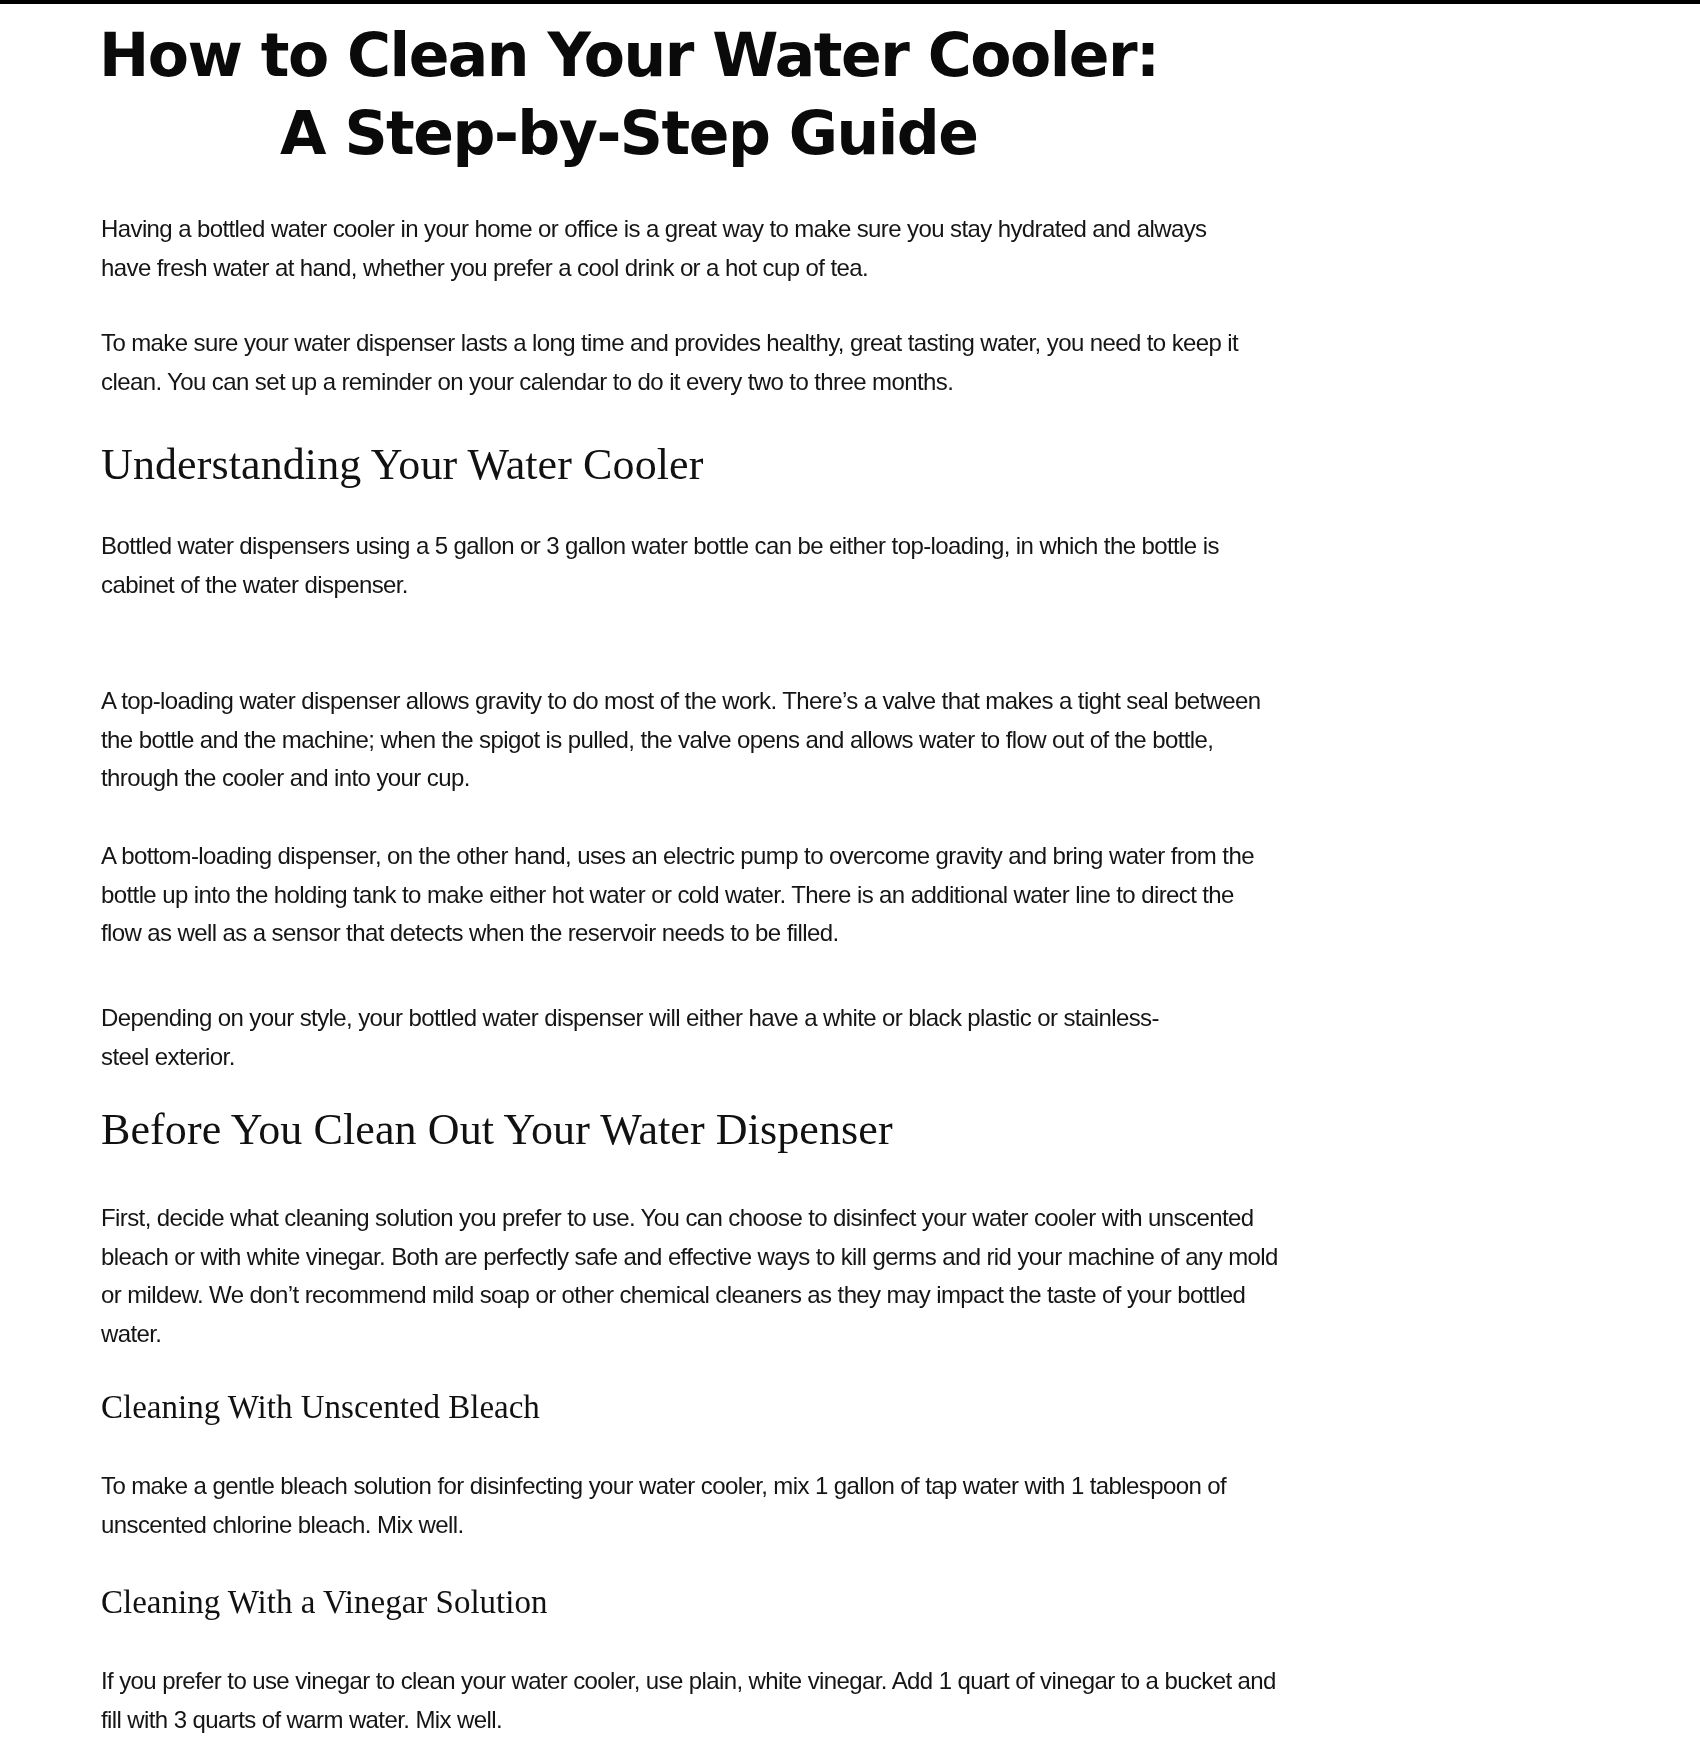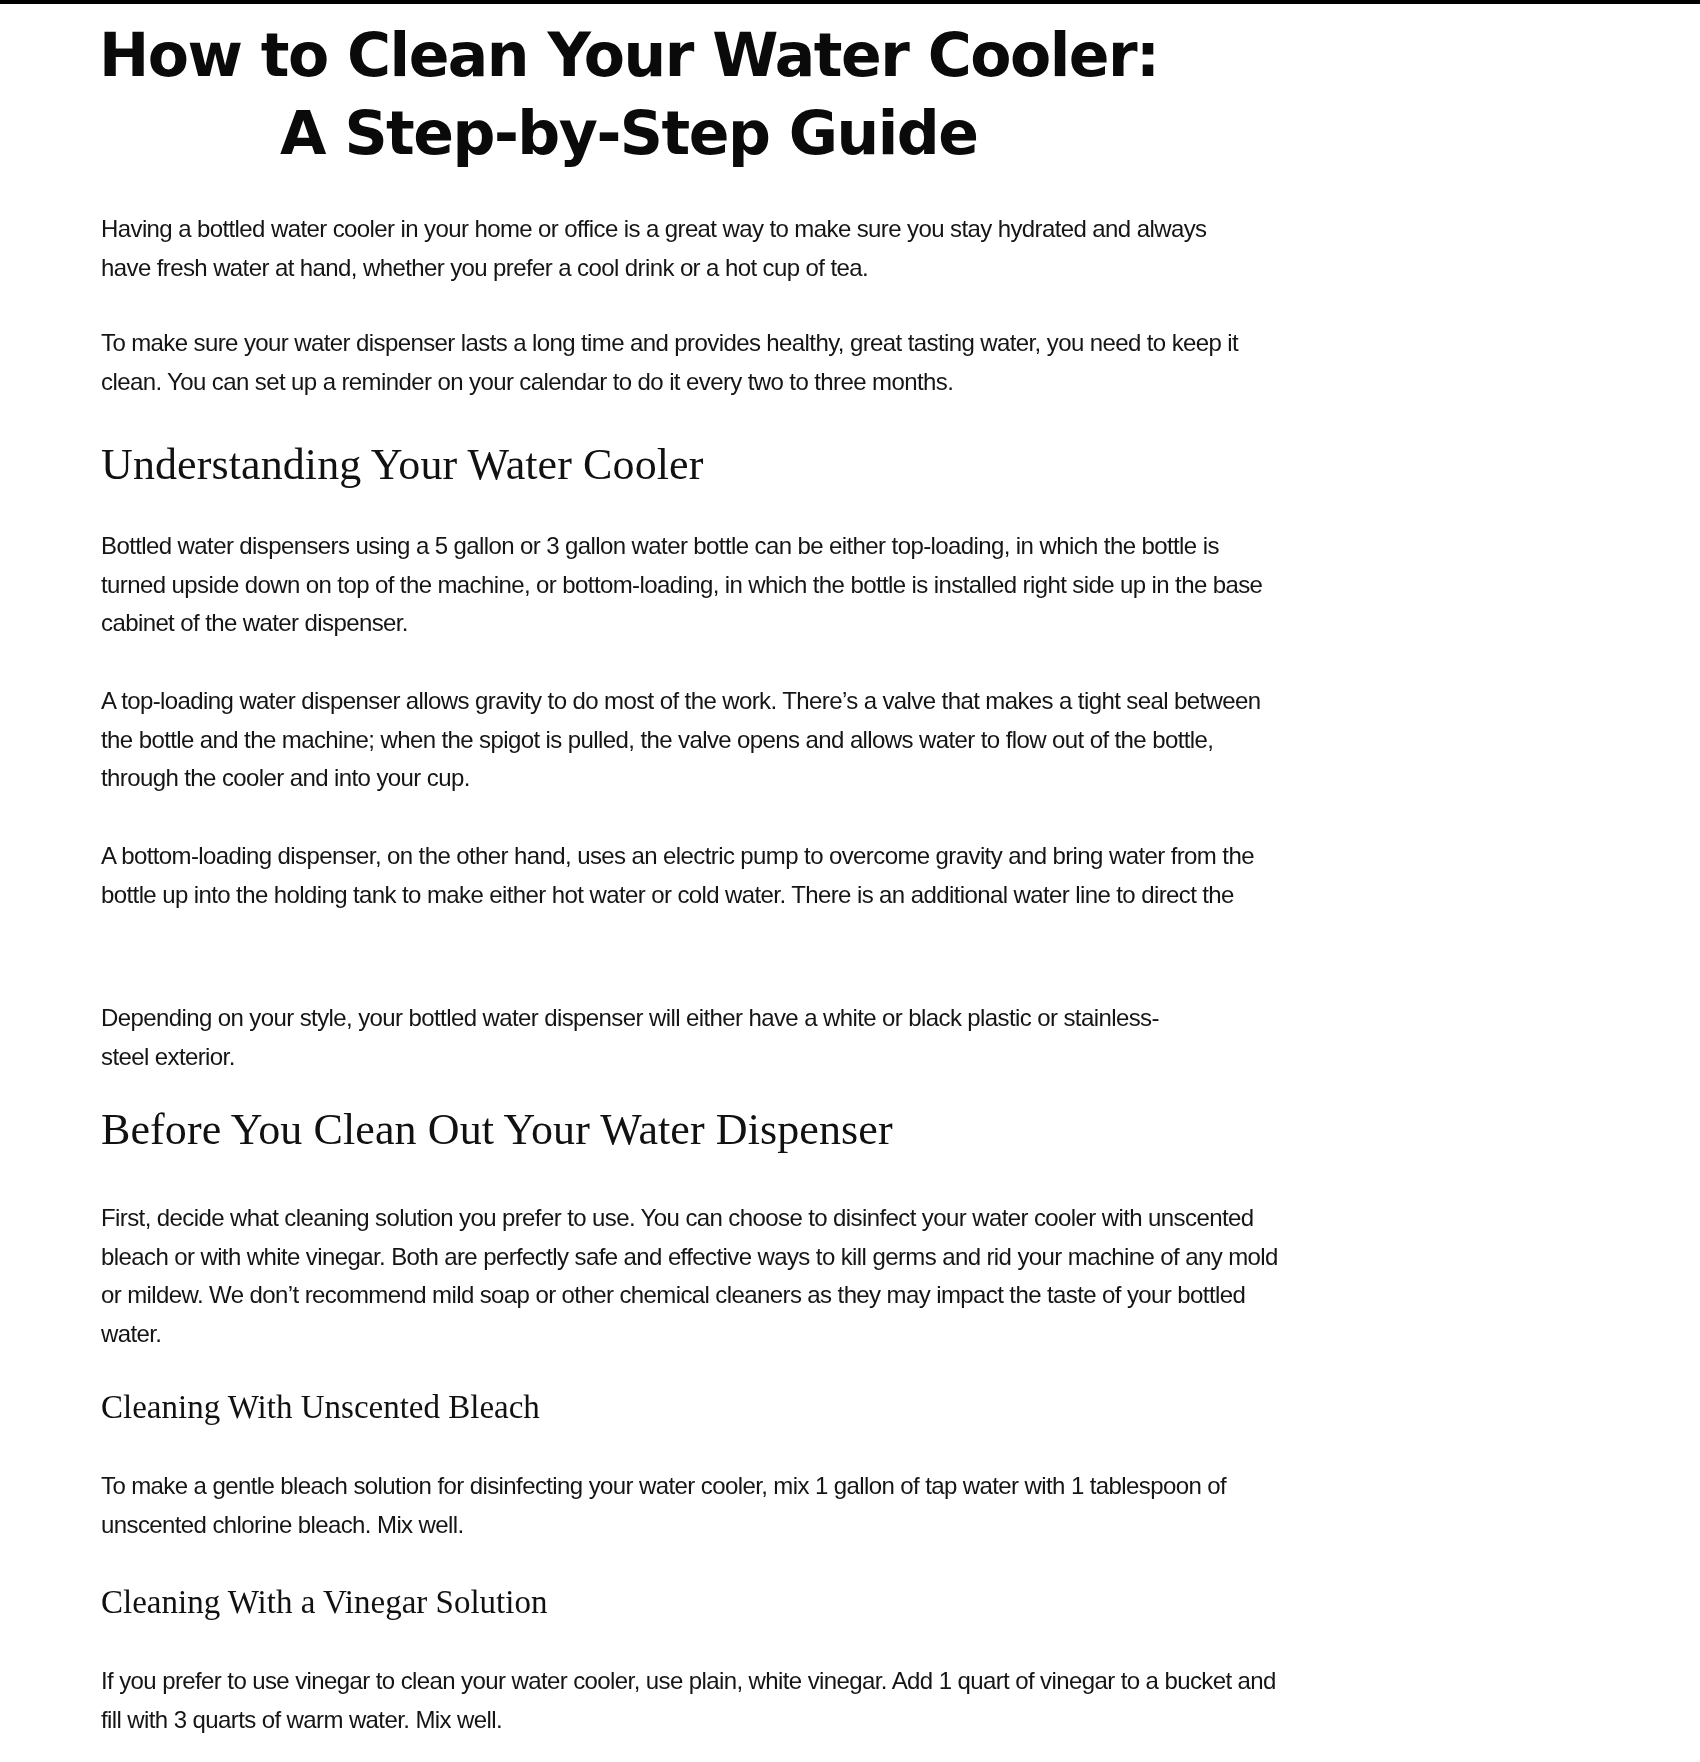--- a/index.html
+++ b/index.html
@@ -45,33 +45,33 @@
 
 <p class="para" style="top:324px">
   <span>To make sure your water dispenser lasts a long time and provides healthy, great tasting water, you need to keep it</span>
   <span>clean.  You can set up a reminder on your calendar to do it every two to three months.</span>
 </p>
 
 <h2 class="h2" style="top:442px">Understanding Your Water Cooler</h2>
 
 <p class="para" style="top:527px">
   <span>Bottled water dispensers using a 5 gallon or 3 gallon water bottle can be either top-loading, in which the bottle is</span>
-  <span>turned upside down on top of the machine, or bottom-loading, in which the bottle is installed right side up in the base</span>
   <span>cabinet of the water dispenser.</span>
 </p>
 
 <p class="para" style="top:682px">
   <span>A top-loading water dispenser allows gravity to do most of the work. There’s a valve that makes a tight seal between</span>
   <span>the bottle and the machine; when the spigot is pulled, the valve opens and allows water to flow out of the bottle,</span>
   <span>through the cooler and into your cup.</span>
 </p>
 
 <p class="para" style="top:837px">
   <span>A bottom-loading dispenser, on the other hand, uses an electric pump to overcome gravity and bring water from the</span>
   <span>bottle up into the holding tank to make either hot water or cold water. There is an additional water line to direct the</span>
+  <span>flow as well as a sensor that detects when the reservoir needs to be filled.</span>
 </p>
 
 <p class="para" style="top:999px">
   <span>Depending on your style, your bottled water dispenser will either have a white or black plastic or stainless-</span>
   <span>steel exterior.</span>
 </p>
 
 <h2 class="h2" style="top:1107px">Before You Clean Out Your Water Dispenser</h2>
 
 <p class="para" style="top:1199px">

